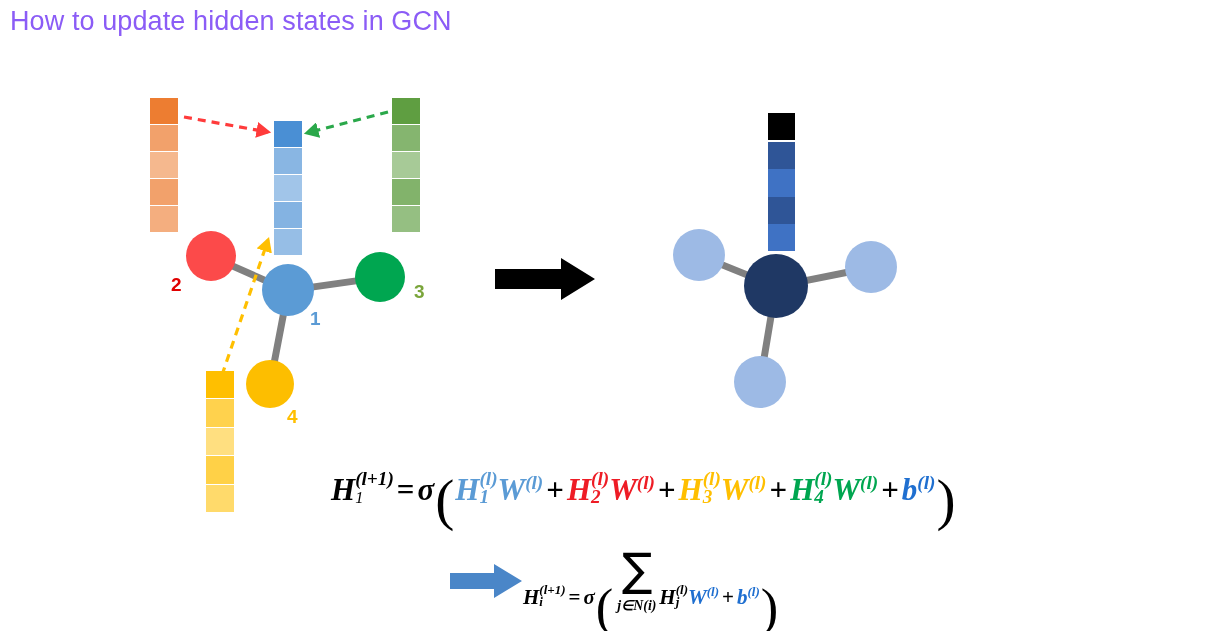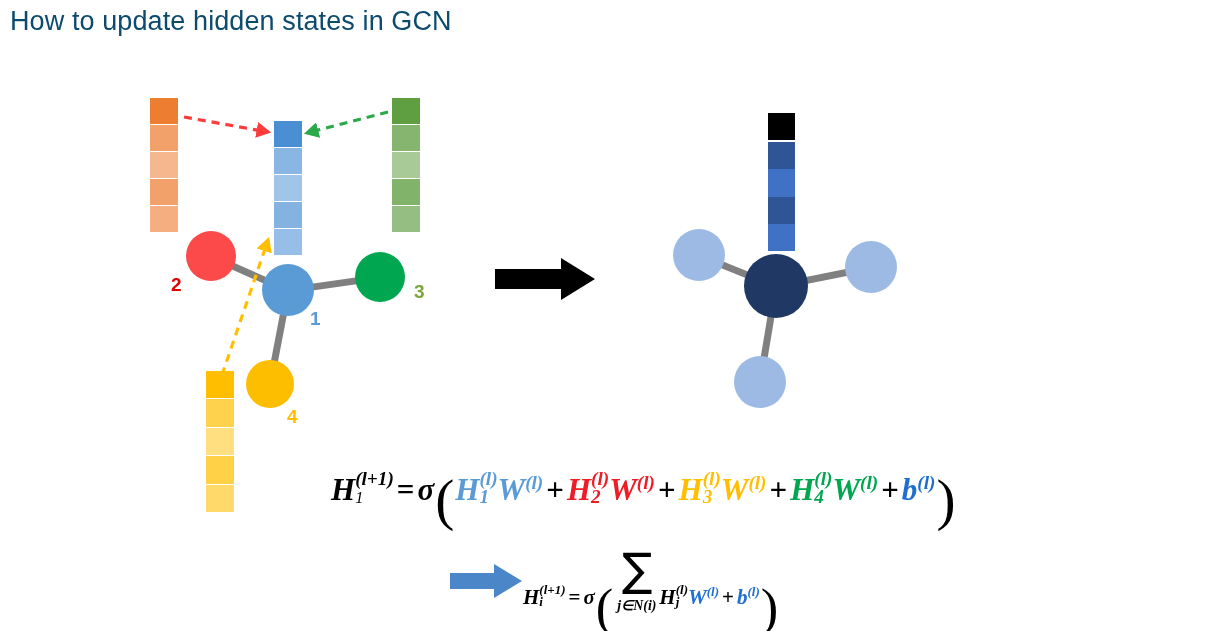--- a/index.html
+++ b/index.html
@@ -21,21 +21,21 @@
     width: 1211px;
     height: 631px;
     background: #ffffff;
   }
   .title {
     position: absolute;
     left: 10px;
     top: 6px;
     font-size: 27px;
     font-weight: 400;
-    color: #0c4a6e;
+    color: #8b5cf6;
     letter-spacing: 0.1px;
     white-space: nowrap;
   }
   
   .vec {
     position: absolute;
     display: flex;
     flex-direction: column;
   }
   .vec .cell {

